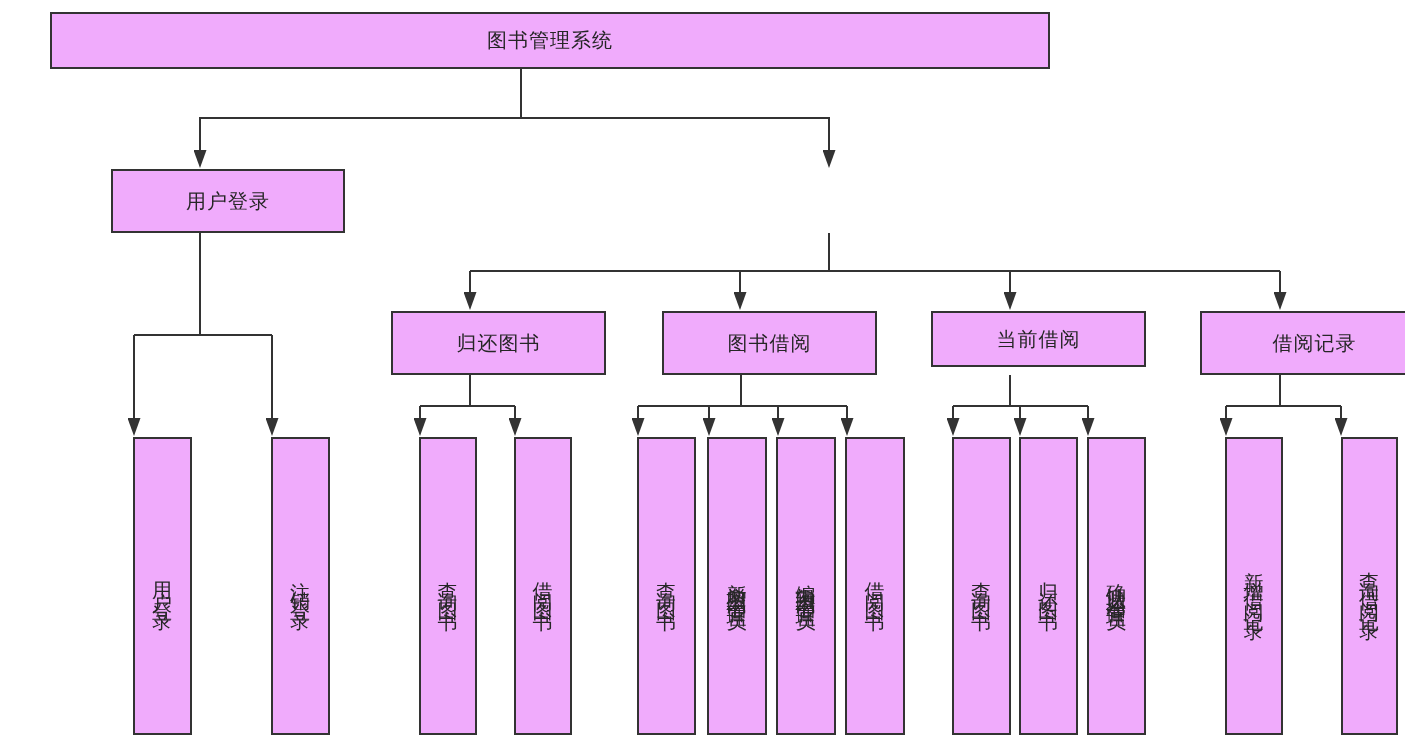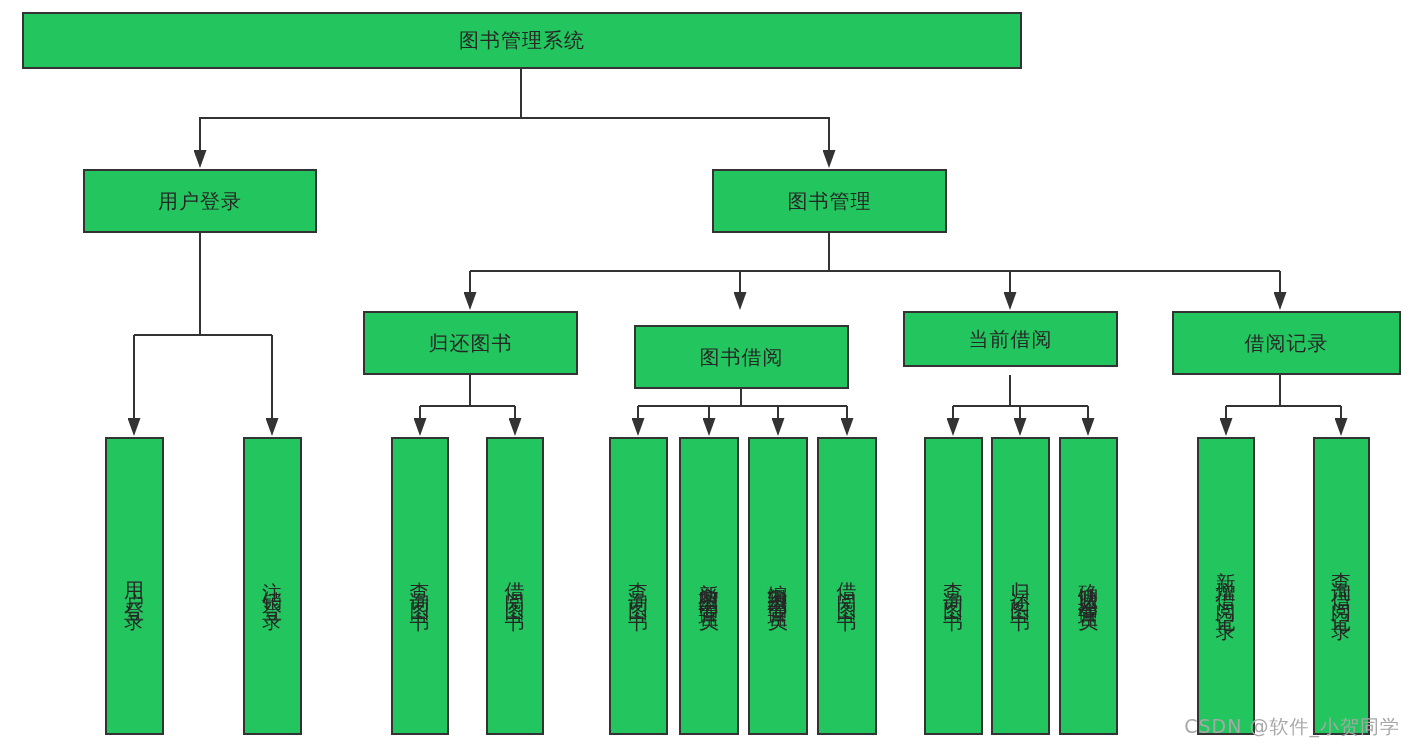--- a/index.html
+++ b/index.html
@@ -30,28 +30,29 @@
     fill:none;
   }
   .connectors .arrowhead{
     fill:var(--line);
     stroke:none;
   }
   .node{
     position:absolute;
     box-sizing:border-box;
     border:2px solid var(--box_border);
-    background:#22c55e;
+    background:#f0abfc;
     display:flex;
     align-items:center;
     justify-content:center;
     color:var(--text);
     font-size:20px;
     z-index:2;
     letter-spacing:1px;
+    margin-left:28px;
   }
   .leaf{
     writing-mode:vertical-rl;
     text-orientation:mixed;
     letter-spacing:10px;
     line-height:1.1;
     font-size:20px;
   }
   .watermark{
     position:absolute;
@@ -118,28 +119,25 @@
     <path d="M1341,406 V433" marker-end="url(#arrow)"></path>
   </svg>
 
   <div class="node" style="left:22px;top:12px;width:1000px;height:57px;">
     <span>图书管理系统</span>
   </div>
 
   <div class="node" style="left:83px;top:169px;width:234px;height:64px;">
     <span>用户登录</span>
   </div>
-  <div class="node" style="left:712px;top:169px;width:235px;height:64px;">
-    <span>图书管理</span>
-  </div>
 
   <div class="node" style="left:363px;top:311px;width:215px;height:64px;">
     <span>归还图书</span>
   </div>
-  <div class="node" style="left:634px;top:325px;width:215px;height:64px;">
+  <div class="node" style="left:634px;top:311px;width:215px;height:64px;">
     <span>图书借阅</span>
   </div>
   <div class="node" style="left:903px;top:311px;width:215px;height:56px;">
     <span>当前借阅</span>
   </div>
   <div class="node" style="left:1172px;top:311px;width:229px;height:64px;">
     <span>借阅记录</span>
   </div>
 
   <div class="node leaf" style="left:105px;top:437px;width:59px;height:298px;">
@@ -179,15 +177,14 @@
     <span>确认归还（管理员）</span>
   </div>
 
   <div class="node leaf" style="left:1197px;top:437px;width:58px;height:298px;">
     <span>新增借阅记录</span>
   </div>
   <div class="node leaf" style="left:1313px;top:437px;width:57px;height:298px;">
     <span>查询借阅记录</span>
   </div>
 
-  <div class="watermark">CSDN @软件_小贺同学</div>
 
 </div>
 
 </body></html>

